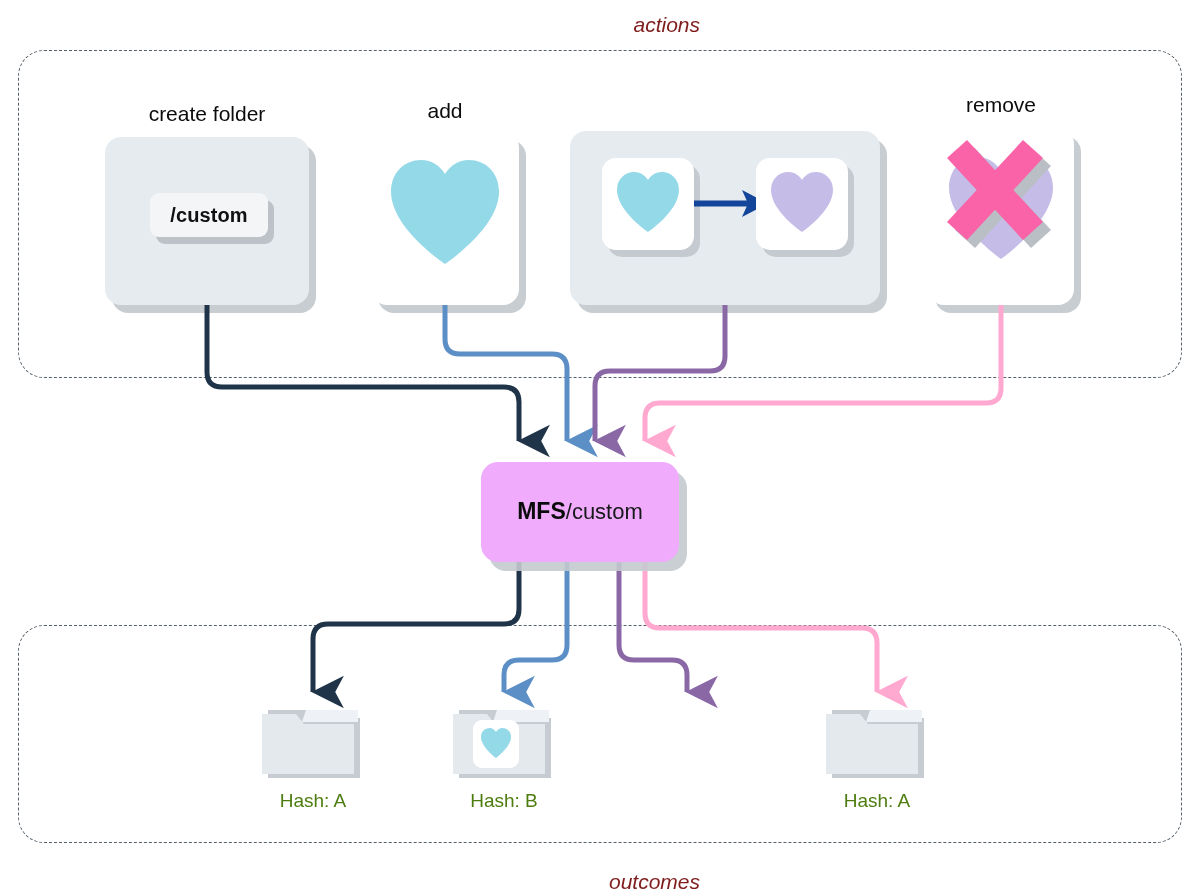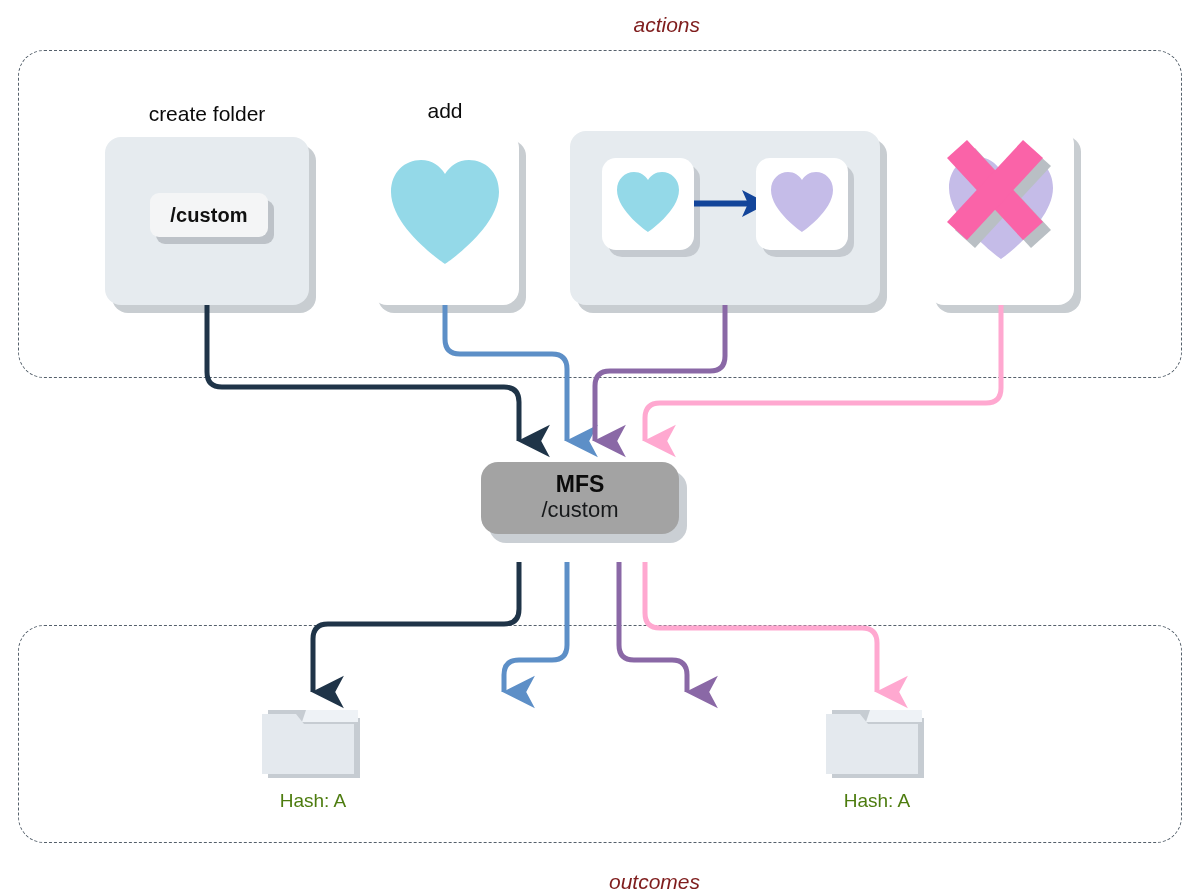--- a/index.html
+++ b/index.html
@@ -72,25 +72,25 @@
     border-radius:9px;
     box-shadow:6px 7px 0 0 rgba(186,192,197,.95);
     display:flex;align-items:center;justify-content:center;
     font-weight:bold;font-size:20px;color:#111;
     letter-spacing:.1px;
   }
 
   
   #mfs-node{
     position:absolute;
-    left:481px;top:462px;width:198px;height:72px;
-    background:#a3a3a3;
+    left:481px;top:462px;width:198px;height:100px;
+    background:#f0abfc;
     border-radius:17px;
     box-shadow:8px 9px 0 0 rgba(196,202,207,.9);
-    display:flex;flex-direction:column;
+    display:flex;flex-direction:row;
     align-items:center;justify-content:center;
     z-index:6;
   }
   #mfs-title{font-weight:bold;font-size:23px;color:#0b0b0b;line-height:1.12;}
   #mfs-path{font-size:22px;color:#16181a;line-height:1.22;}
 
   
   .outcome{position:absolute;width:150px;text-align:center;}
   .outcome-label{
     margin-top:8px;font-size:19px;color:#4d7c0f;
@@ -173,20 +173,21 @@
       <path d="M50,3 L76,16.5 L50,30 L56,16.5 Z" fill="#13459a"></path>
     </svg>
 
     <div class="card white-sm" style="left:186px;top:27px;width:92px;height:92px;">
       <svg width="92" height="92" viewBox="0 0 92 92">
         <path d="M46,74 C46,74 15,53 15,32 C15,21 23,14 32,14 C38.5,14 43,17.5 46,22 C49,17.5 53.5,14 60,14 C69,14 77,21 77,32 C77,53 46,74 46,74 Z" fill="#c5bce8"></path>
       </svg>
     </div>
   </div>
 
+  <div class="action-title" style="left:901px;top:93px;width:200px;">remove</div>
   <div class="card white" style="left:928px;top:128px;width:146px;height:177px;">
     <svg width="146" height="177" viewBox="0 0 146 177">
       <path d="M73,131 C73,131 21,94 21,60 C21,41 34,29 49,29 C60,29 68,35 73,43 C78,35 86,29 97,29 C112,29 125,41 125,60 C125,94 73,131 73,131 Z" fill="#c5bce8"></path>
     </svg>
     <svg style="position:absolute;left:0;top:0;" width="146" height="177" viewBox="0 0 146 177">
       <g transform="translate(5,6)">
         <path d="M22,32 L42,14 L118,96 L98,114 Z" fill="#b9bfc4"></path>
         <path d="M98,14 L118,32 L42,114 L22,96 Z" fill="#b9bfc4"></path>
       </g>
       <path d="M19,30 L39,12 L115,94 L95,112 Z" fill="#fa63a8"></path>
@@ -203,20 +204,32 @@
     <div class="folder-wrap">
       <svg width="110" height="80" viewBox="0 0 110 80">
         <path d="M10,76 L102,76 L102,16 L58,16 L52,8 L10,8 Z" fill="#c6ccd2"></path>
         <path d="M48,8 L100,8 L100,20 L44,20 Z" fill="#eef2f6"></path>
         <path d="M4,12 L38,12 L46,22 L96,22 L96,72 L4,72 Z" fill="#e4e9ee"></path>
       </svg>
     </div>
     <div class="outcome-label">Hash: A</div>
   </div>
 
+  <div class="outcome" style="left:429px;top:702px;">
+    <div class="folder-wrap">
+      <svg width="110" height="80" viewBox="0 0 110 80">
+        <path d="M10,76 L102,76 L102,16 L58,16 L52,8 L10,8 Z" fill="#c6ccd2"></path>
+        <path d="M48,8 L100,8 L100,20 L44,20 Z" fill="#eef2f6"></path>
+        <path d="M4,12 L38,12 L46,22 L96,22 L96,72 L4,72 Z" fill="#e4e9ee"></path>
+        <rect x="24" y="18" width="46" height="48" rx="9" fill="#ffffff"></rect>
+        <path d="M47,56 C47,56 32,45 32,35 C32,29.5 36,26 40.5,26 C43.6,26 45.7,27.7 47,30 C48.3,27.7 50.4,26 53.5,26 C58,26 62,29.5 62,35 C62,45 47,56 47,56 Z" fill="#94d9e8"></path>
+      </svg>
+    </div>
+    <div class="outcome-label">Hash: B</div>
+  </div>
 
 
   <div class="outcome" style="left:802px;top:702px;">
     <div class="folder-wrap">
       <svg width="110" height="80" viewBox="0 0 110 80">
         <path d="M10,76 L102,76 L102,16 L58,16 L52,8 L10,8 Z" fill="#c6ccd2"></path>
         <path d="M48,8 L100,8 L100,20 L44,20 Z" fill="#eef2f6"></path>
         <path d="M4,12 L38,12 L46,22 L96,22 L96,72 L4,72 Z" fill="#e4e9ee"></path>
       </svg>
     </div>

